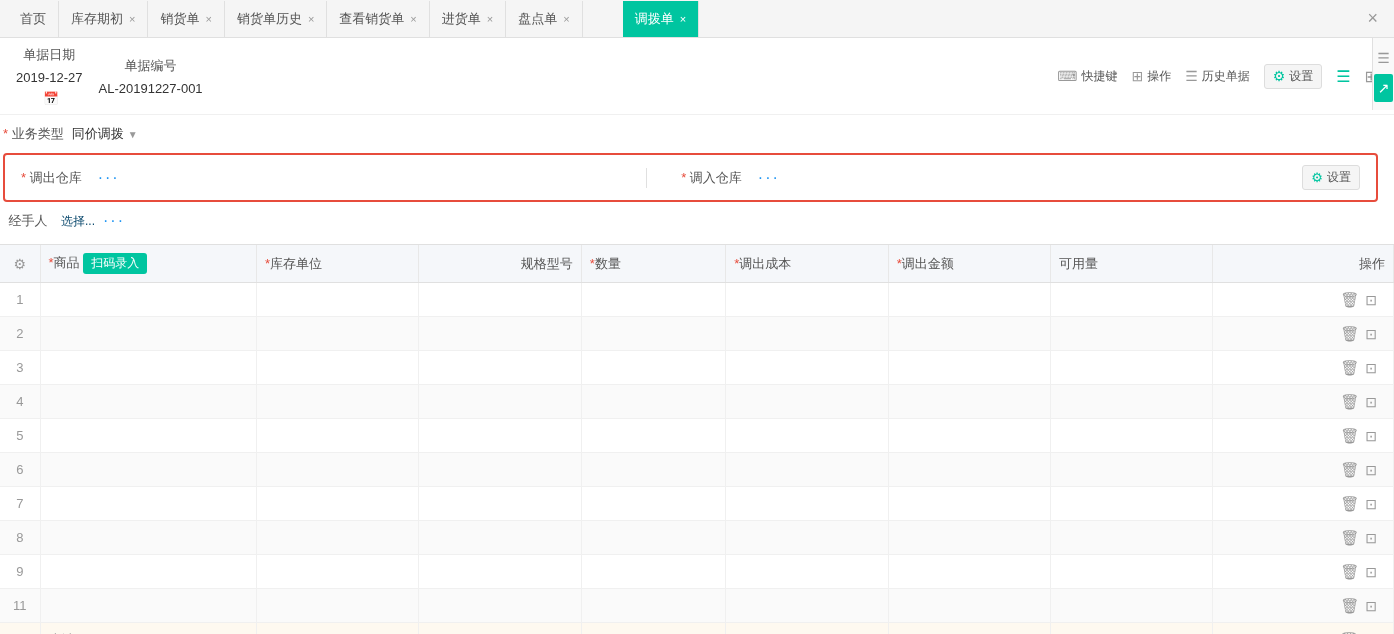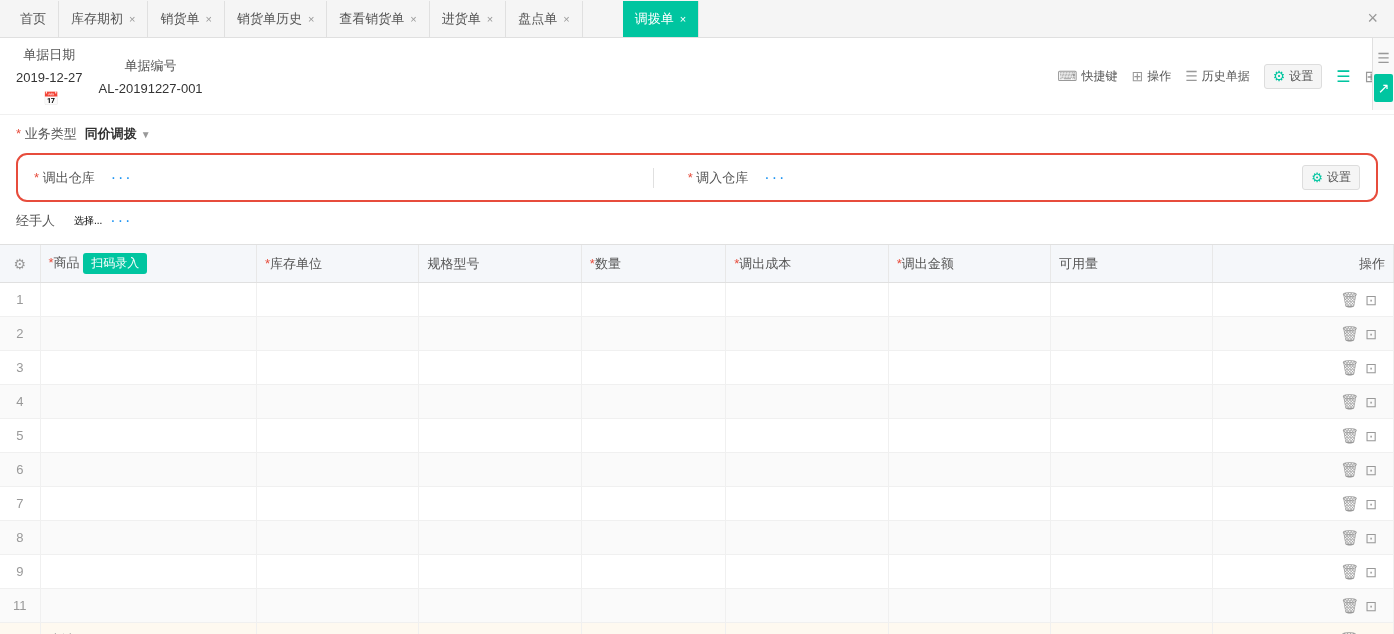--- a/index.html
+++ b/index.html
@@ -26,37 +26,37 @@
     .doc-field-value { color: #333; font-size: 13px; }
     .calendar-icon { color: #999; cursor: pointer; margin-left: 4px; }
     .toolbar-btn { display: flex; align-items: center; gap: 4px; cursor: pointer; color: #555; }
     .settings-btn {
       display: flex; align-items: center; gap: 4px; background: #f5f5f5; border: 1px solid #ddd;
       padding: 3px 8px; border-radius: 3px; cursor: pointer; color: #555; font-size: 12px;
     }
 
     
     .highlight-box {
-      border: 2px solid #e74c3c; border-radius: 11px; padding: 10px 16px;
+      border: 2px solid #e74c3c; border-radius: 4px; padding: 10px 16px;
       display: flex; align-items: center; gap: 14px; margin: 10px 0;
       background: #fff;
     }
     .warehouse-field { display: flex; align-items: center; gap: 8px; flex: 1; }
     .warehouse-label { color: #555; font-size: 13px; }
     .warehouse-value { color: #333; font-size: 13px; flex: 1; }
     .more-dots { color: #2196F3; cursor: pointer; font-size: 16px; letter-spacing: 2px; margin-left: 8px; }
     .warehouse-divider { width: 1px; background: #e0e0e0; height: 20px; margin: 0 20px; }
     .form-block { display: flex; align-items: center; gap: 8px; flex: 1; }
     .business-select {
       display: flex; align-items: center; border: none; background: transparent;
-      min-width: 200px; cursor: pointer;  font-weight: bold;
+      min-width: 200px; cursor: pointer; 
     }
     .select-value { color: #333; font-size: 13px; }
     .select-arrow { color: #999; font-size: 10px; margin-left: 4px; }
-    .person-placeholder { color: #000000; font-size: 10px; }
+    .person-placeholder { color: #0c4a6e; font-size: 12px; }
 
     
     .table-container { margin: 0; overflow-x: auto; border-top: 1px solid #e0e0e0; }
     table { width: 100%; border-collapse: collapse; font-size: 13px; }
     thead tr { background: #f5f7fa; }
     thead th {
       padding: 8px 8px; text-align: left; border-right: 1px solid #e8e8e8;
       border-bottom: 1px solid #e0e0e0; font-weight: normal; color: #555; white-space: nowrap;
     }
     tbody tr { border-bottom: 1px solid #f0f0f0; }
@@ -161,21 +161,21 @@
     </div>
     <div class="toolbar-btn">
       <span style="font-size:16px;color:#00c5a0;">☰</span>
     </div>
     <div class="toolbar-btn">
       <span style="font-size:16px;color:#999;">⊞</span>
     </div>
   </div>
 </div>
 
-<div style="padding: 10px 16px 4px 16px; background: #fff;">
+<div style="padding: 10px 16px 4px 3px; background: #fff; text-align: center;">
 
   <div class="form-row">
     <div class="form-block">
       <span class="form-label">
         <span style="color:#e74c3c;">*</span>
         <span>业务类型</span>
       </span>
       <div class="business-select">
         <span class="select-value">同价调拨</span>
         <span class="select-arrow">▼</span>
@@ -219,21 +219,21 @@
     <thead>
       <tr>
         <th style="width:40px;text-align:center;">
           <span class="gear-btn">⚙</span>
         </th>
         <th style="min-width:120px;">
           <span style="color:#e74c3c;">*</span>商品
           <button class="scan-btn">扫码录入</button>
         </th>
         <th style="min-width:90px;"><span style="color:#e74c3c;">*</span>库存单位</th>
-        <th style="min-width:90px;">规格型号</th>
+        <th style="min-width:90px;text-align:right;">规格型号</th>
         <th style="min-width:80px;"><span style="color:#e74c3c;">*</span>数量</th>
         <th style="min-width:90px;"><span style="color:#e74c3c;">*</span>调出成本</th>
         <th style="min-width:90px;"><span style="color:#e74c3c;">*</span>调出金额</th>
         <th style="min-width:90px;">可用量</th>
         <th style="min-width:100px;text-align:right;">操作</th>
       </tr>
     </thead>
     <tbody id="table-body">
 
     <tr>

